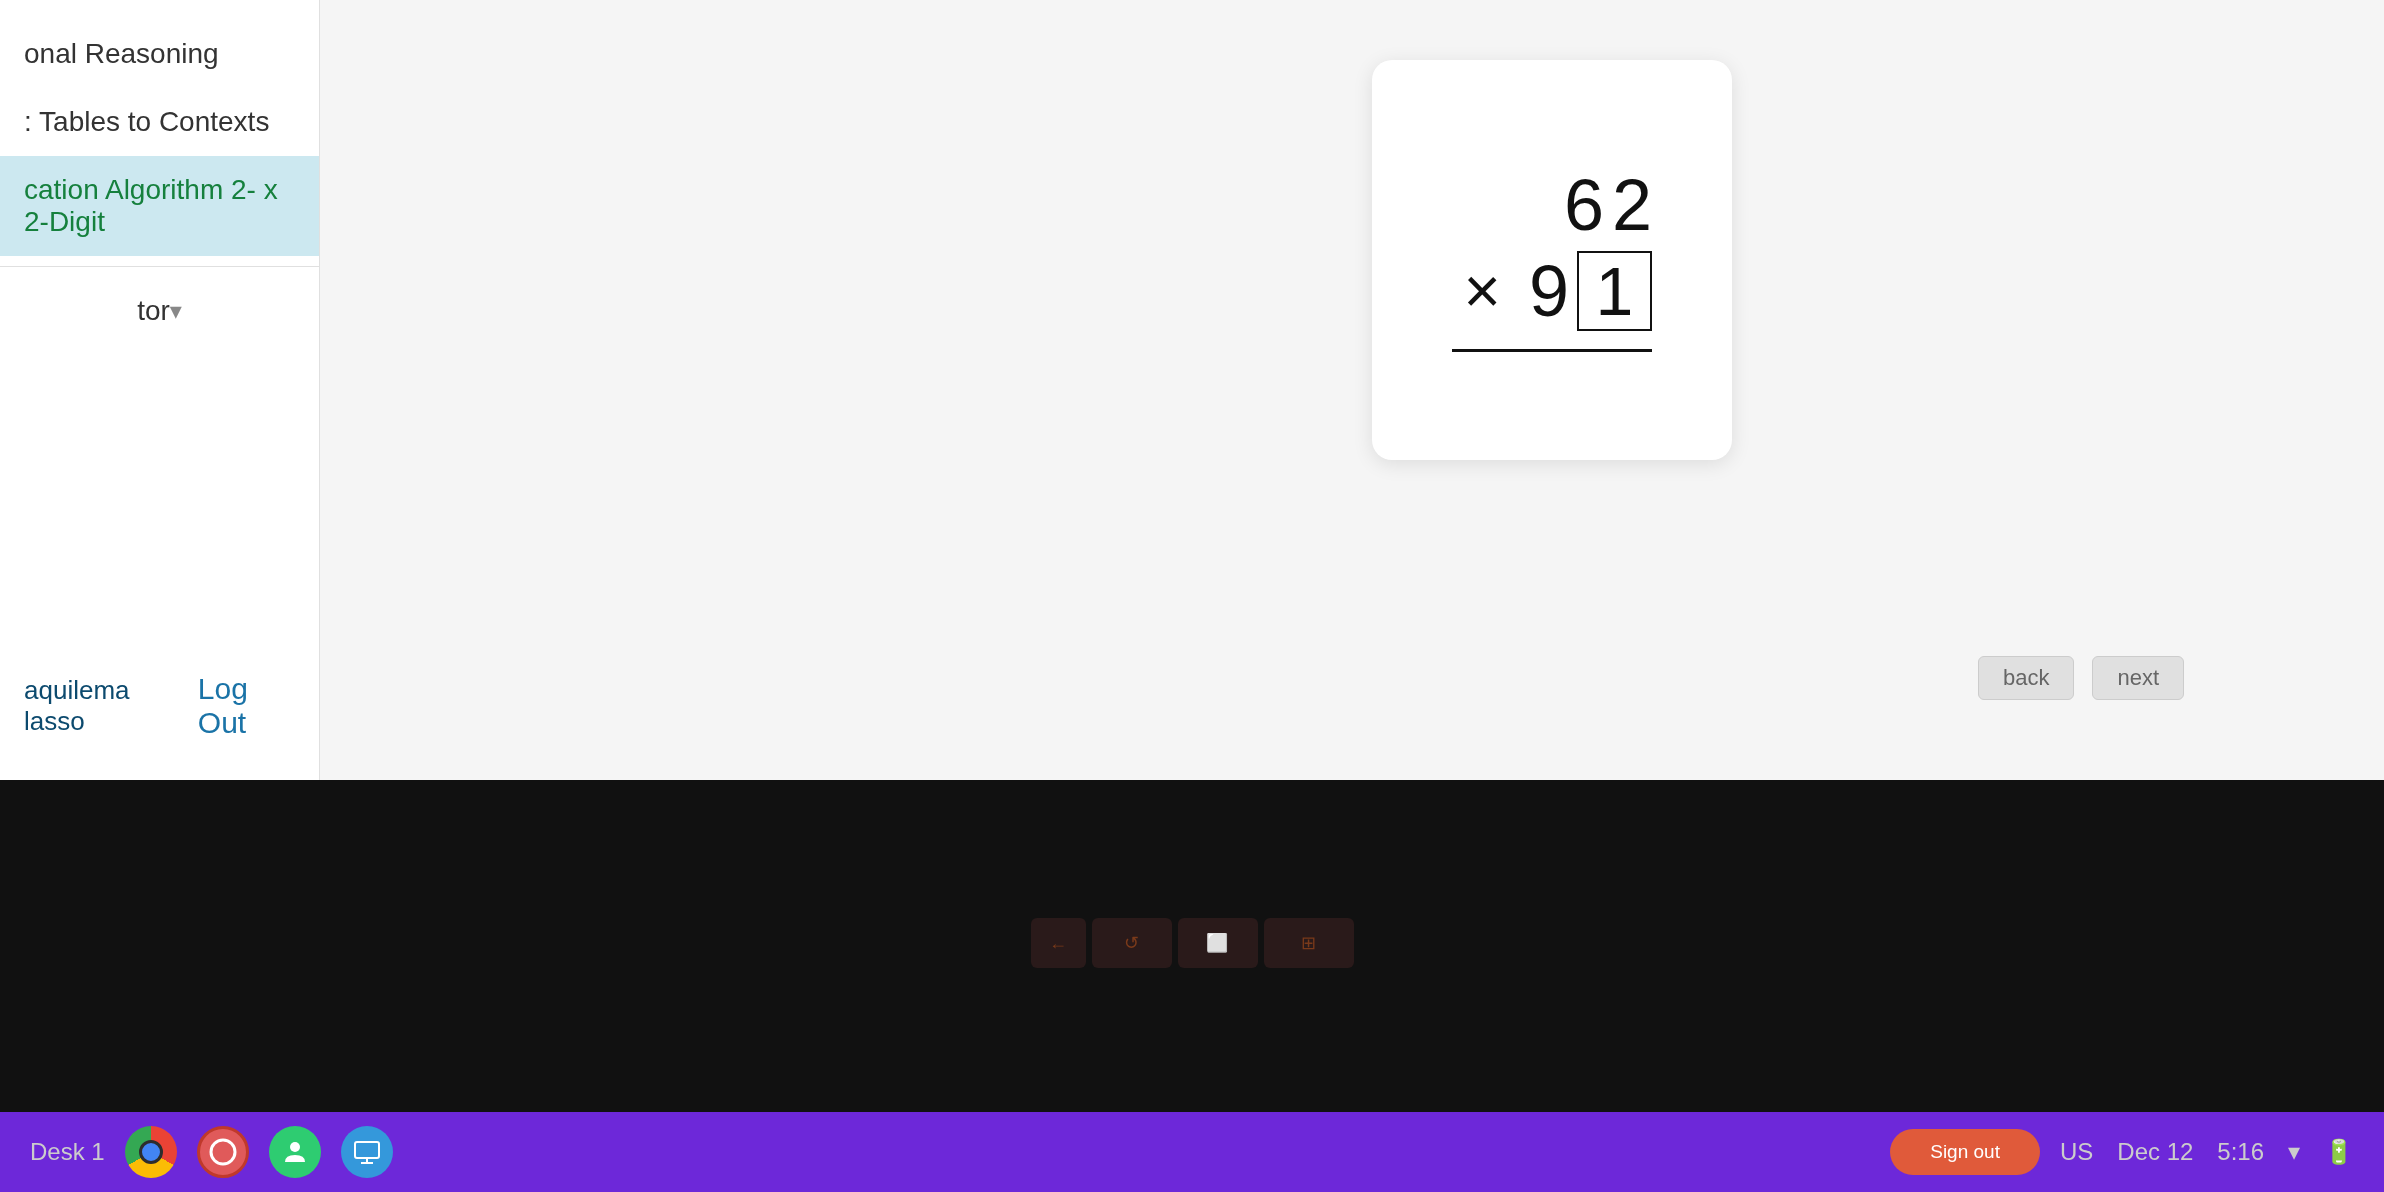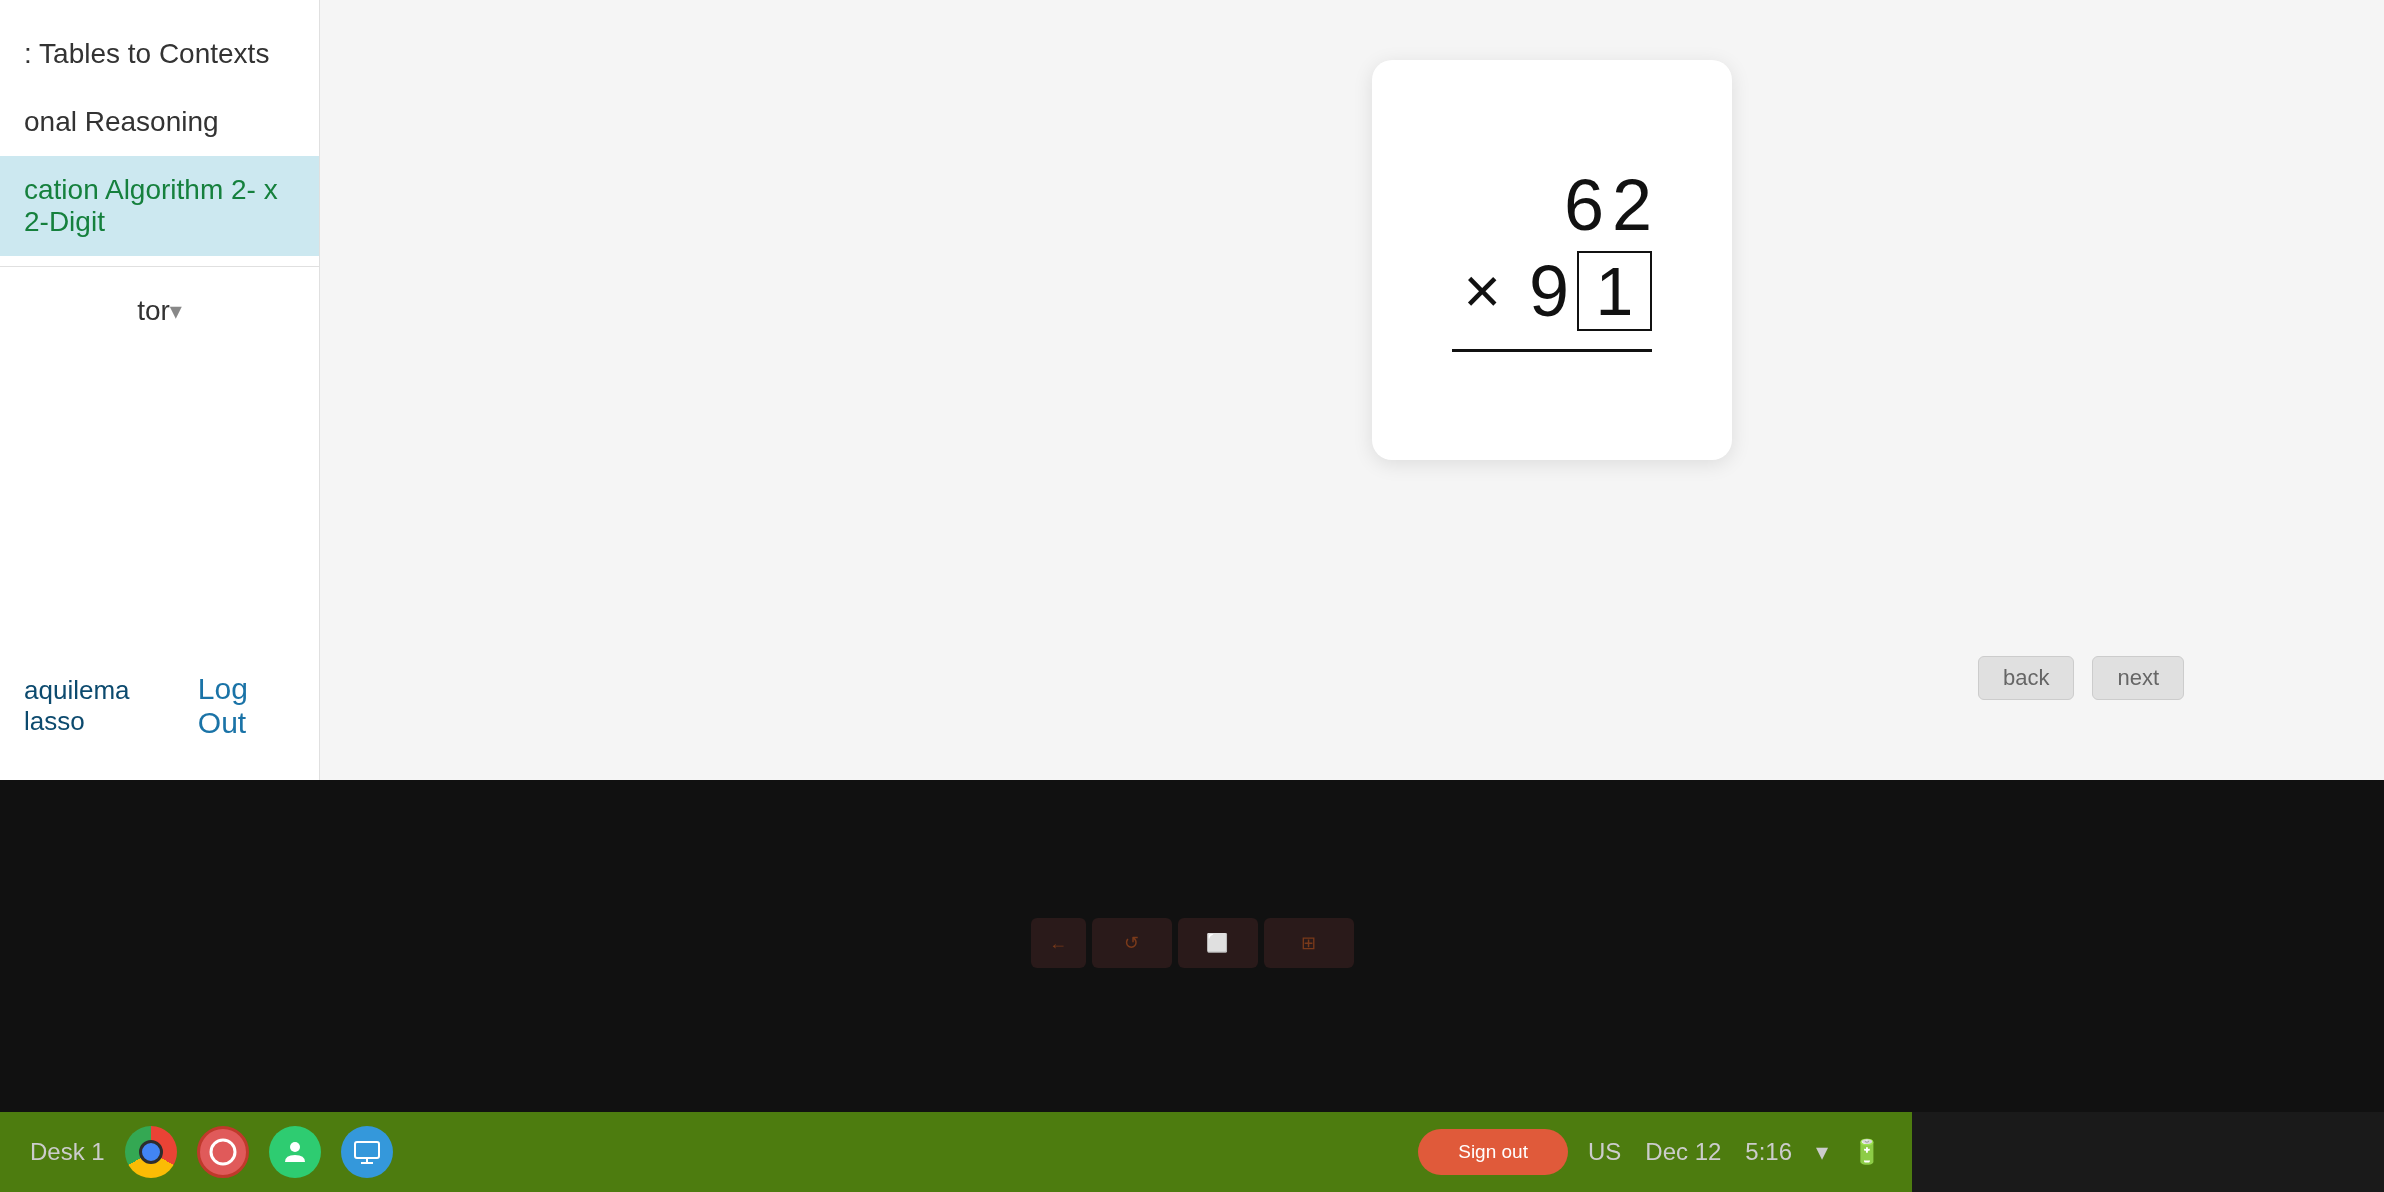--- a/index.html
+++ b/index.html
@@ -175,23 +175,23 @@
       border: 1px solid #ccc;
       background: #e0e0e0;
       color: #666;
     }
 
     
     .taskbar {
       position: absolute;
       bottom: 0;
       left: 0;
-      width: 1912px;
+      width: 2384px;
       height: 80px;
-      background: #4d7c0f;
+      background: #6d28d9;
       display: flex;
       align-items: center;
       padding: 0 30px;
       gap: 20px;
     }
 
     .taskbar-label {
       font-size: 24px;
       color: #ccc;
     }
@@ -278,24 +278,24 @@
       color: #888;
     }
   </style>
 </head>
 <body>
 
 <div class="screen">
 
   <div class="sidebar">
     <div class="sidebar-item">
+      <span>onal Reasoning</span>
+    </div>
+    <div class="sidebar-item">
       <span>: Tables to Contexts</span>
-    </div>
-    <div class="sidebar-item">
-      <span>onal Reasoning</span>
     </div>
     <div class="sidebar-item active">
       <span>cation Algorithm 2- x 2-Digit</span>
     </div>
     <div class="sidebar-separator"></div>
     <div class="sidebar-dropdown">
       <span>tor</span>
       <span class="chevron-icon">▾</span>
     </div>
     <div class="sidebar-bottom">

